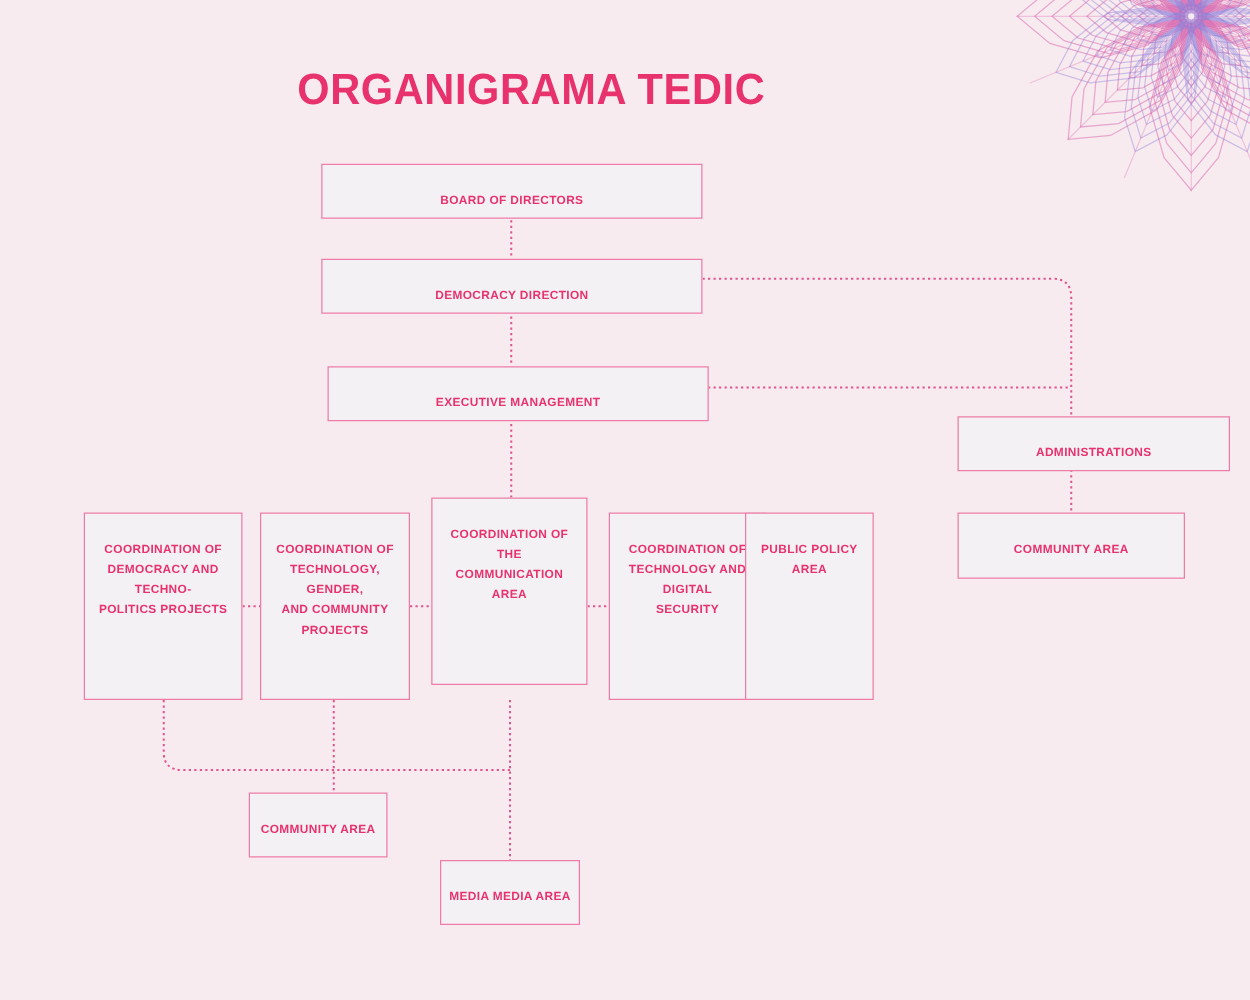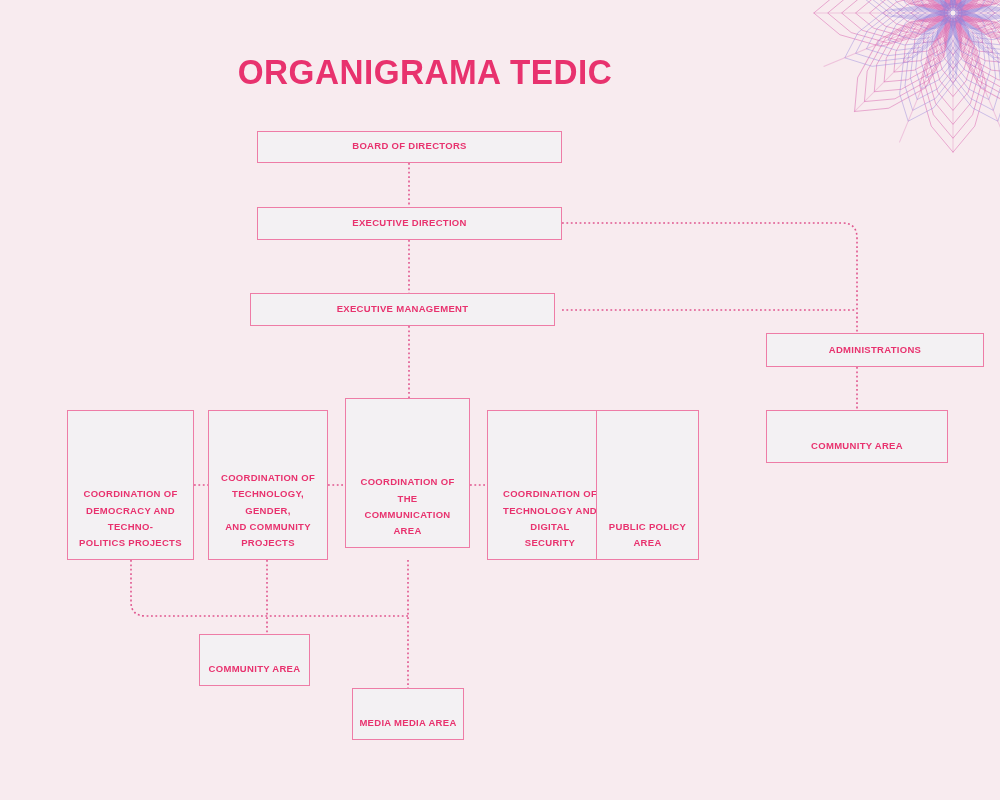--- a/index.html
+++ b/index.html
@@ -8,31 +8,31 @@
     background:var(--background,#f8ebef);
     font-family:"Liberation Sans",sans-serif;
   }
   .page-title{
     position:absolute;left:225px;top:52px;width:400px;
     text-align:center;font-size:35px;font-weight:bold;
     color:var(--accent,#e8326e);letter-spacing:.5px;
     transform:scaleX(.95);transform-origin:center;
   }
   .node{
-    position:absolute;display:flex;align-items:flex-end;justify-content:center;
-    text-align:center;box-sizing:border-box;padding:8px 6px;
+    position:absolute;display:flex;align-items:flex-start;justify-content:center;
+    text-align:center;box-sizing:border-box;padding:21px 6px;
     background:var(--box-fill,#f3f1f3);
     border:1px solid var(--box-border,#ee7ca6);
     color:var(--accent,#e8326e);
     font-weight:bold;font-size:9.5px;letter-spacing:.3px;line-height:1.7;
     white-space:pre-line;
   }
   #node-board{left:257px;top:131px;width:305px;height:32px}
   #node-executive-direction{left:257px;top:207px;width:305px;height:33px}
-  #node-executive-management{left:250px;top:293px;width:305px;height:33px}
+  #node-executive-management{left:262px;top:293px;width:305px;height:33px}
   #node-administrations{left:766px;top:333px;width:218px;height:34px}
   #node-operations{left:766px;top:410px;width:182px;height:53px}
   #node-coord-democracy{left:67px;top:410px;width:127px;height:150px}
   #node-coord-technology-gender{left:208px;top:410px;width:120px;height:150px}
   #node-coord-communication{left:345px;top:398px;width:125px;height:150px}
   #node-coord-digital-security{left:487px;top:410px;width:126px;height:150px}
   #node-public-policy{left:596px;top:410px;width:103px;height:150px}
   #node-community{left:199px;top:634px;width:111px;height:52px}
   #node-social-media{left:352px;top:688px;width:112px;height:52px}
   svg.connectors{position:absolute;left:0;top:0;pointer-events:none}
@@ -212,21 +212,21 @@
       <circle r="9" fill="none" stroke="#8f7ed8" stroke-opacity="0.5"></circle>
     </g>
 </svg>
 
 <div class="page-title">ORGANIGRAMA TEDIC</div>
 
 <div class="node" id="node-board">
   <span>BOARD OF DIRECTORS</span>
 </div>
 <div class="node" id="node-executive-direction">
-  <span>EXECUTIVE DIRECTION</span>
+  <span>DEMOCRACY DIRECTION</span>
 </div>
 <div class="node" id="node-executive-management">
   <span>EXECUTIVE MANAGEMENT</span>
 </div>
 <div class="node" id="node-administrations">
   <span>ADMINISTRATIONS</span>
 </div>
 <div class="node" id="node-operations">
   <span>COMMUNITY AREA</span>
 </div>

